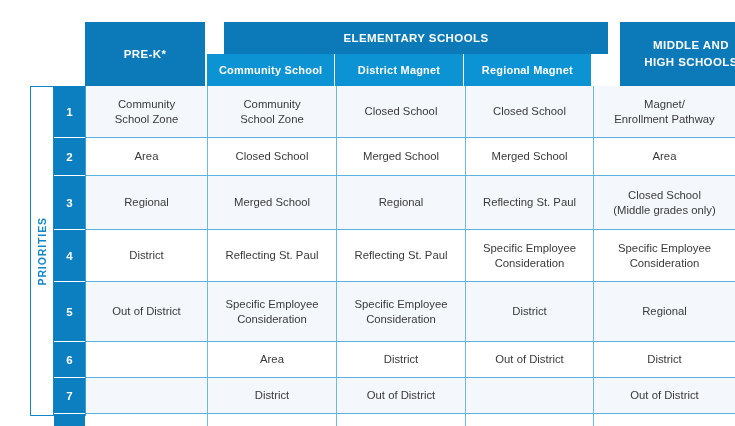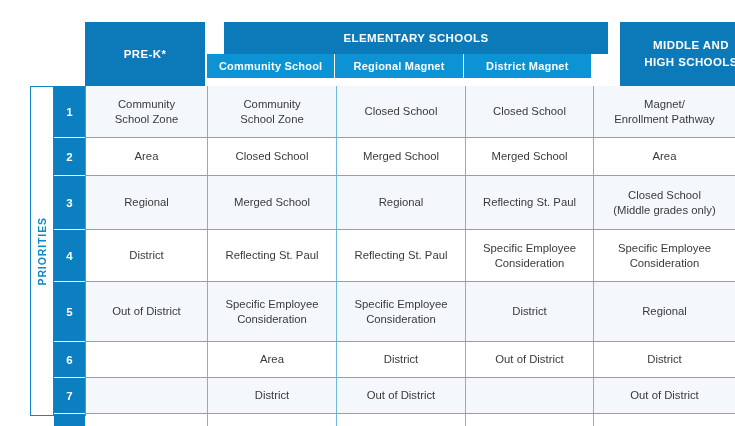--- a/index.html
+++ b/index.html
@@ -98,21 +98,21 @@
     color: #ffffff;
     display: flex; align-items: center; justify-content: center;
     font-size: 11.5px; font-weight: bold; letter-spacing: 0.4px;
     box-sizing: border-box;
     border-right: 2px solid #ffffff;
     margin-left: 17px;
   }
   .hdr-sub-row {
     position: absolute;
     left: 122px; top: 32px;
-    width: 386px; height: 24px;
+    width: 386px; height: 32px;
     display: flex;
     box-sizing: border-box;
     border-right: 2px solid #ffffff;
     justify-content: flex-end;
   }
   .hdr-sub {
     flex: 1 1 0;
     background: #0b93d3;
     color: #ffffff;
     display: flex; align-items: center; justify-content: center;
@@ -194,22 +194,22 @@
       <div class="numcell" style="height: 36px;">8</div>
     </div>
 
   <div class="hdr-area">
     <div class="hdr-prek">PRE-K*</div>
 
     <div class="hdr-elem-group">ELEMENTARY SCHOOLS</div>
 
     <div class="hdr-sub-row">
       <div class="hdr-sub">Community School</div>
+      <div class="hdr-sub">District Magnet</div>
       <div class="hdr-sub">Regional Magnet</div>
-      <div class="hdr-sub">District Magnet</div>
     </div>
 
     <div class="hdr-mhs">
       <span>
         <span>MIDDLE AND</span><br>
         <span>HIGH SCHOOLS</span>
       </span>
     </div>
   </div>
 

